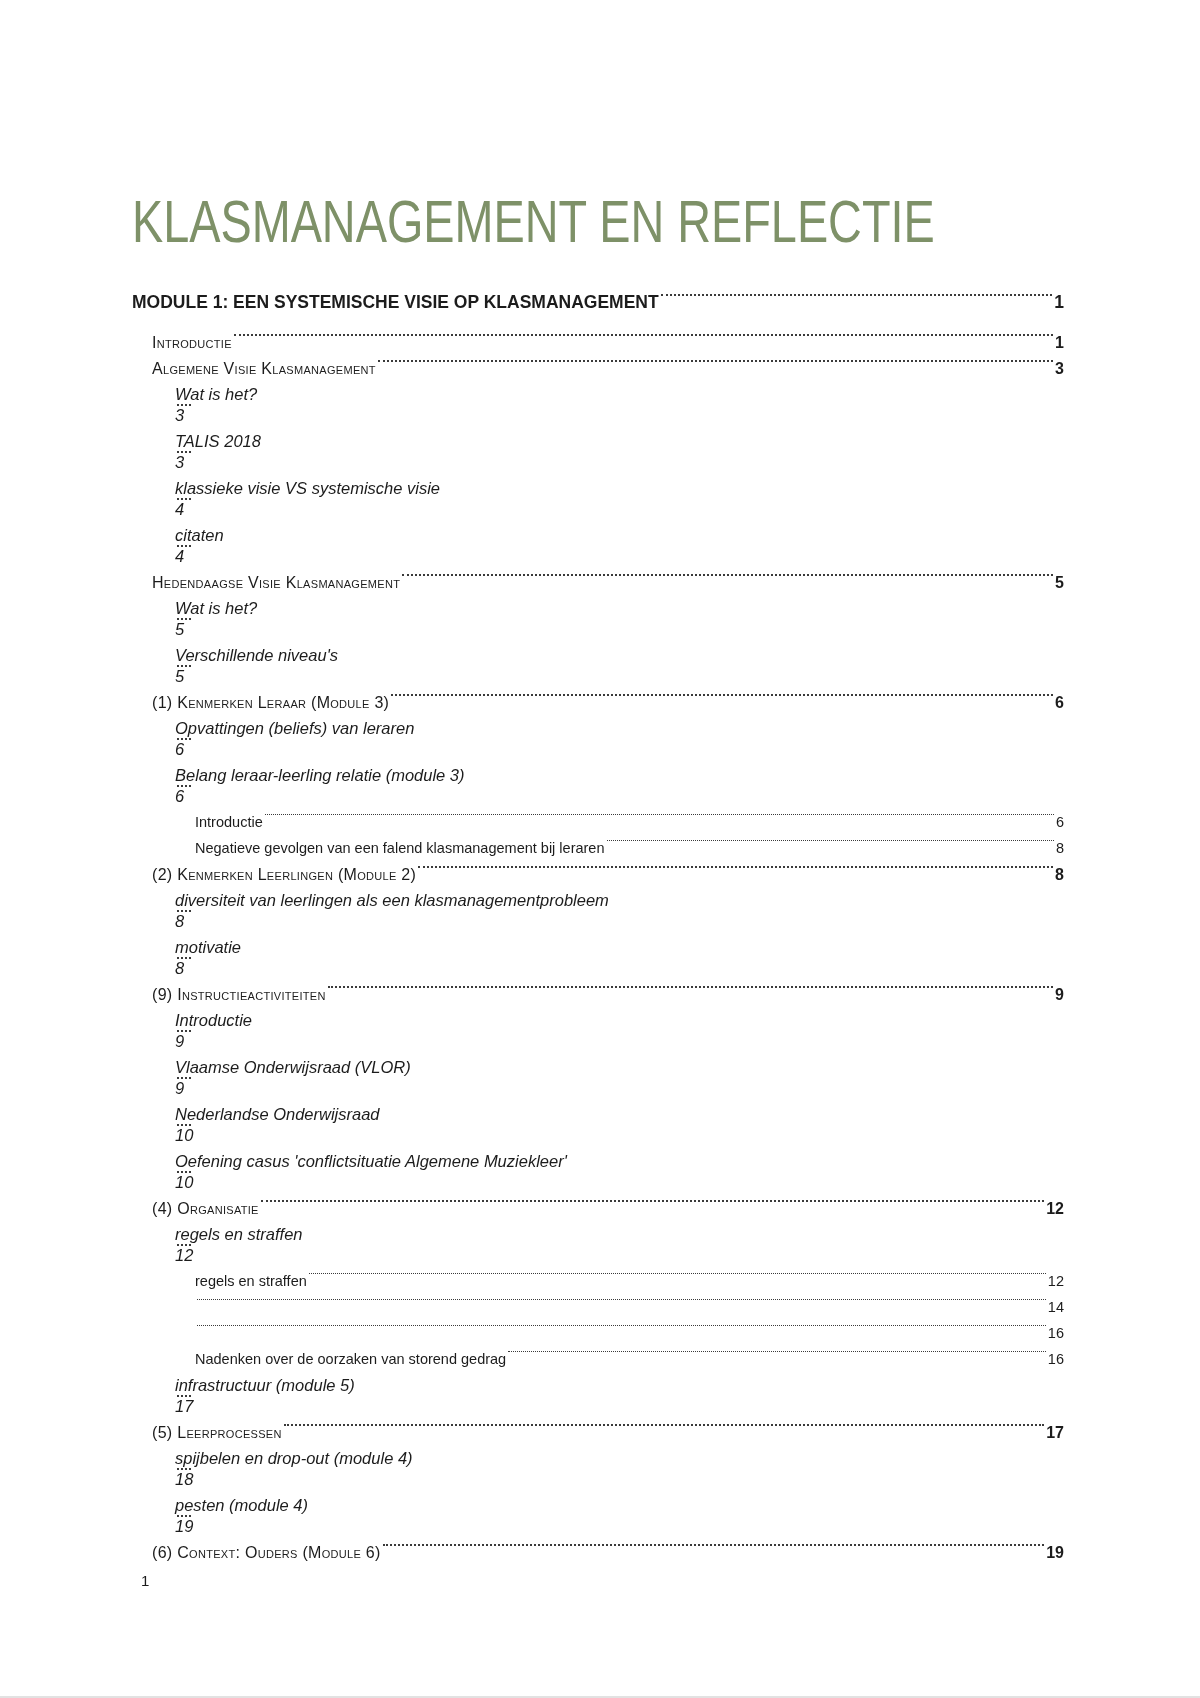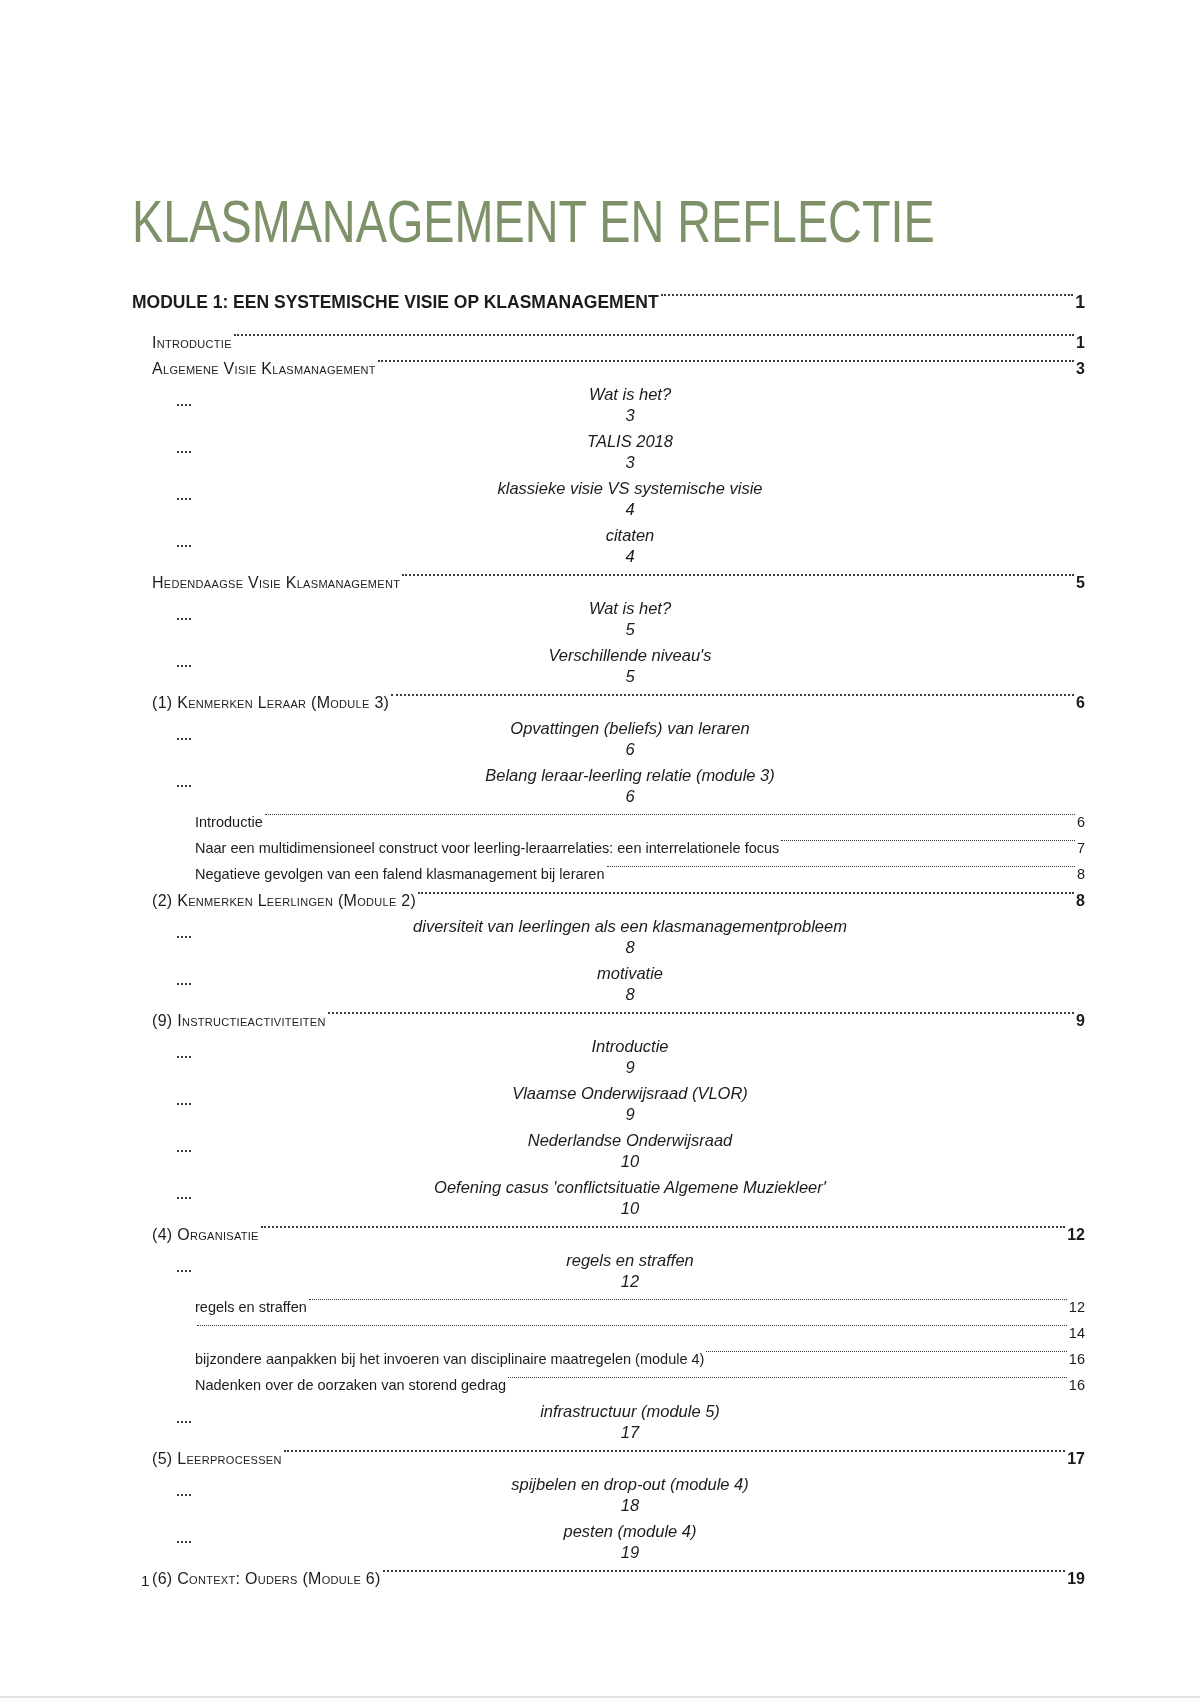--- a/index.html
+++ b/index.html
@@ -12,40 +12,40 @@
     width: 1200px;
     height: 1698px;
     background: #ffffff;
     font-family: "Liberation Sans", sans-serif;
     color: #1c1c1c;
     overflow: hidden;
   }
   .content {
     position: absolute;
     left: 132px;
-    right: 115px;
+    right: 136px;
     top: 190px;
   }
   .doc-title {
     color: #7e9168;
     font-size: 60px;
     font-weight: 400;
     letter-spacing: 0px;
     white-space: nowrap;
     transform: scaleX(0.78);
     transform-origin: left center;
     margin: 0 0 40px 0;
     line-height: 1.05;
   }
   .toc {
     width: 100%;
   }
   .row {
     display: flex;
-    align-items: center;
+    align-items: flex-start;
     line-height: 19px;
     margin-bottom: 7px;
     cursor: pointer;
   }
   .row .label {
     white-space: nowrap;
   }
   .leader {
     flex: 1;
     min-width: 14px;
@@ -170,25 +170,20 @@
           <span class="label">Belang leraar-leerling relatie (module 3)</span>
           <span class="leader"></span>
           <span class="page-num">6</span>
         </div>
         <div class="row l4">
           <span class="label">Introductie</span>
           <span class="leader"></span>
           <span class="page-num">6</span>
         </div>
         <div class="row l4">
-          <span class="label">Naar een multidimensioneel construct voor leerling-leraarrelaties: een interrelationele focus</span>
-          <span class="leader"></span>
-          <span class="page-num">7</span>
-        </div>
-        <div class="row l4">
           <span class="label">Negatieve gevolgen van een falend klasmanagement bij leraren</span>
           <span class="leader"></span>
           <span class="page-num">8</span>
         </div>
         <div class="row l2">
           <span class="label">(2) Kenmerken Leerlingen (Module 2)</span>
           <span class="leader"></span>
           <span class="page-num">8</span>
         </div>
         <div class="row l3">
@@ -239,21 +234,20 @@
         <div class="row l4">
           <span class="label">regels en straffen</span>
           <span class="leader"></span>
           <span class="page-num">12</span>
         </div>
         <div class="row l4">
           <span class="leader"></span>
           <span class="page-num">14</span>
         </div>
         <div class="row l4">
-          <span class="label">bijzondere aanpakken bij het invoeren van disciplinaire maatregelen (module 4)</span>
           <span class="leader"></span>
           <span class="page-num">16</span>
         </div>
         <div class="row l4">
           <span class="label">Nadenken over de oorzaken van storend gedrag</span>
           <span class="leader"></span>
           <span class="page-num">16</span>
         </div>
         <div class="row l3">
           <span class="label">infrastructuur (module 5)</span>

